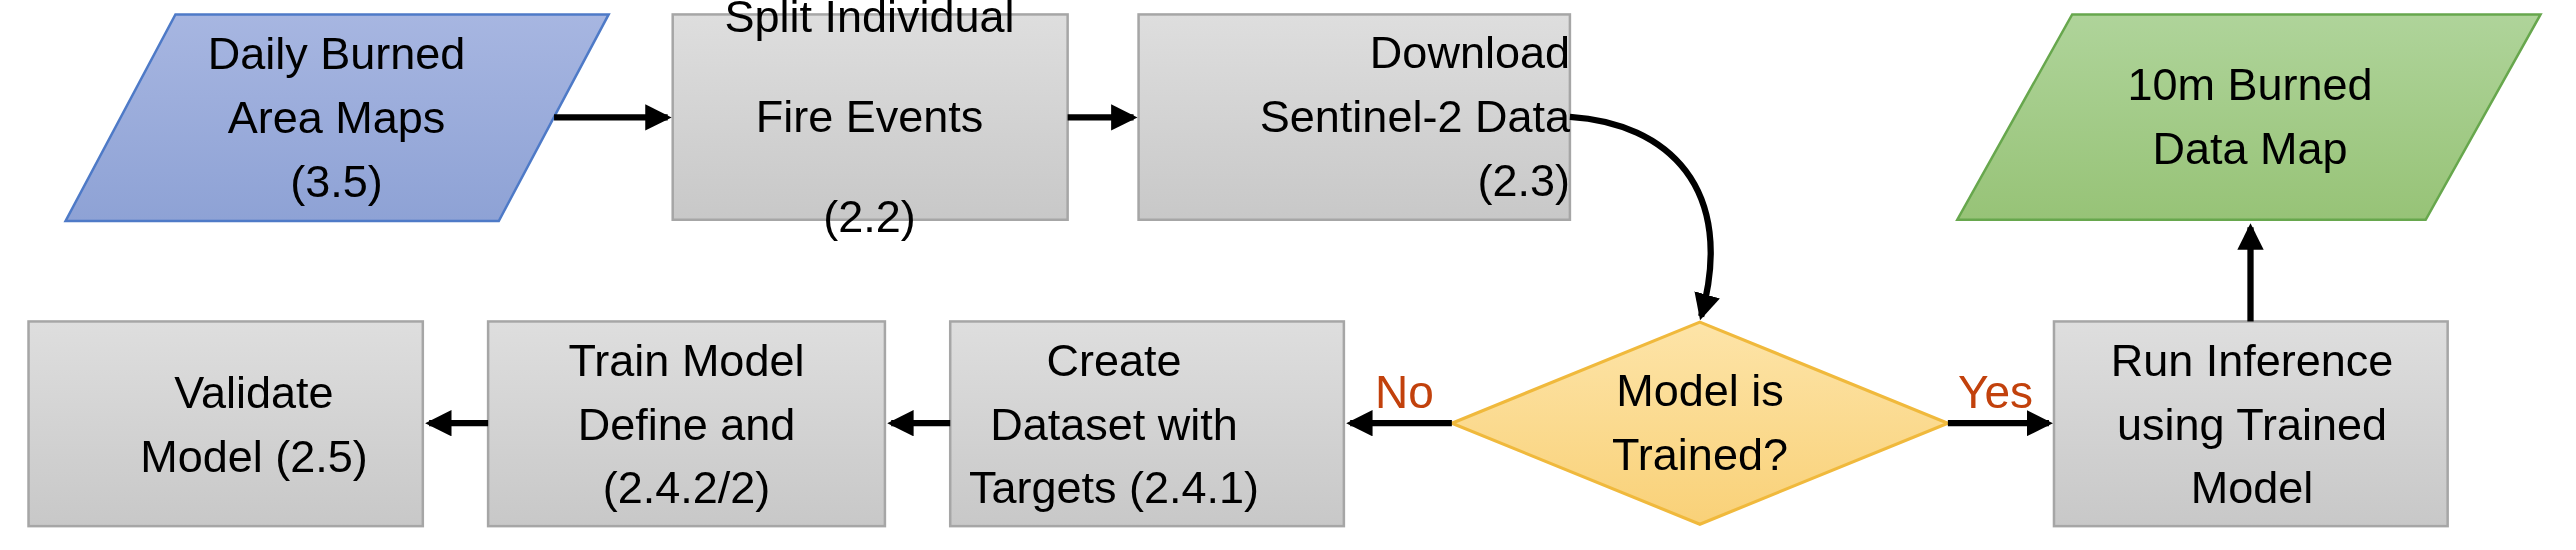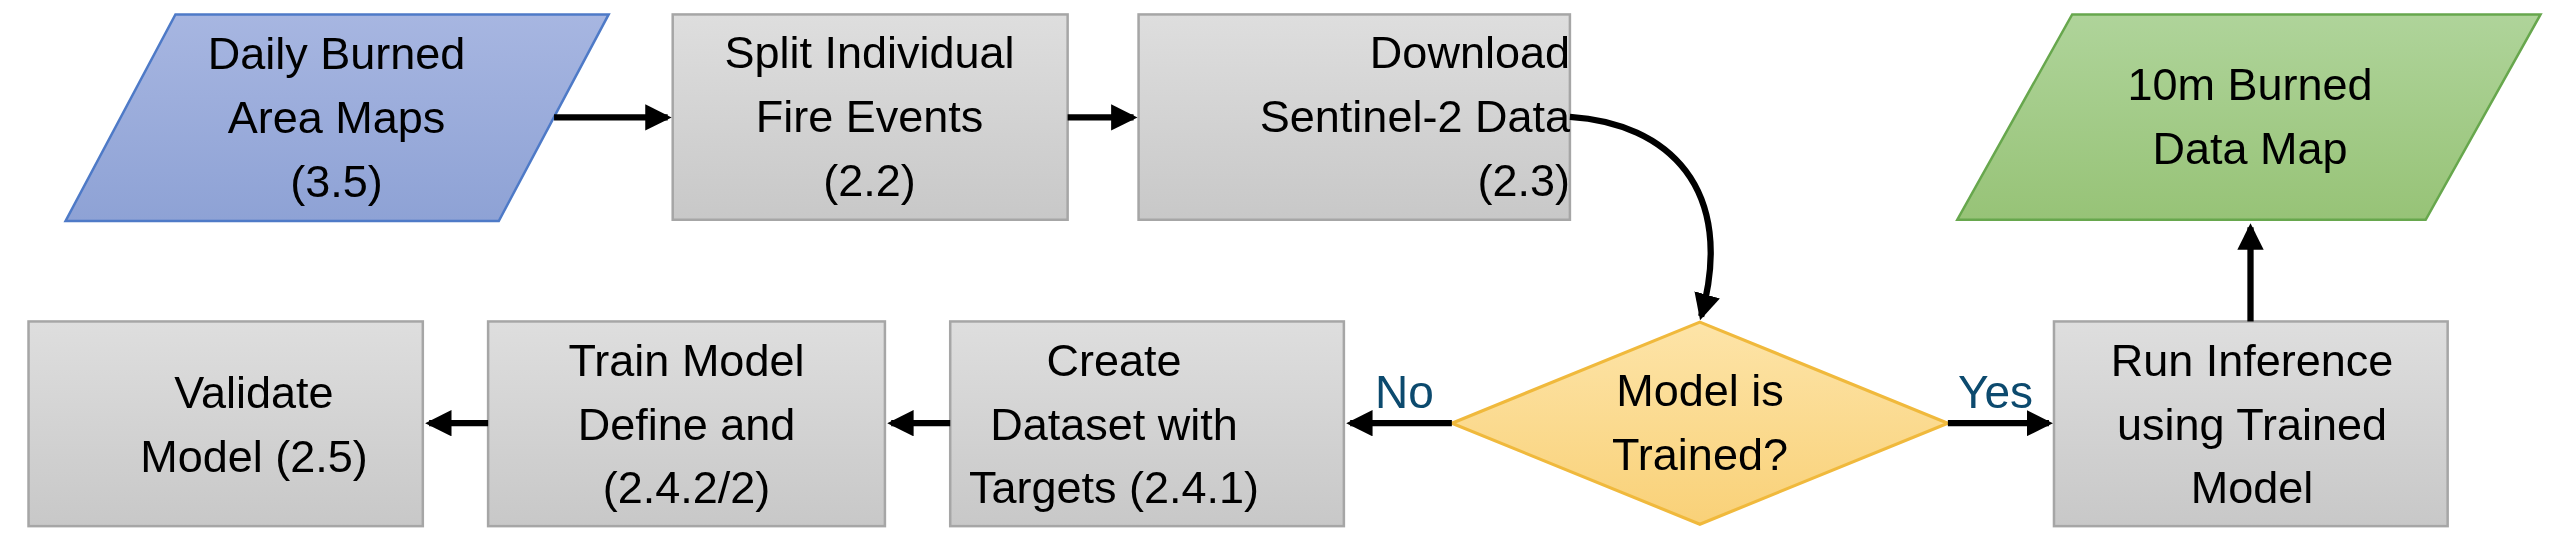--- a/index.html
+++ b/index.html
@@ -17,21 +17,21 @@
     align-items:center;justify-content:center;
     text-align:center;
     font-size:45px;line-height:1.42;
     color:#000000;
     pointer-events:none;
   }
   .label span{display:block;white-space:nowrap;}
   .edge-label{
     position:absolute;
     font-size:46px;line-height:1.0;
-    color:#0c4a6e;text-align:center;
+    color:#c2410c;text-align:center;
     pointer-events:none;
   }
 </style>
 </head>
 <body>
 
 <div class="canvas">
 
   <svg viewBox="0 0 4100 876">
     <defs>
@@ -75,21 +75,21 @@
     <path d="M 3101 674 L 3262 674" fill="none" stroke-width="10" marker-end="url(#arrowhead)" stroke="#000000"></path>
     <path d="M 3583 512 L 3583 362" fill="none" stroke-width="10" marker-end="url(#arrowhead)" stroke="#000000"></path>
   </svg>
 
   <div class="label" style="left:65px;top:14.5px;width:543px;height:207px;">
     <span>Daily Burned</span>
     <span>Area Maps</span>
     <span>(3.5)</span>
   </div>
 
-  <div class="label" style="left:672px;top:14.5px;width:395px;height:205px;">
+  <div class="label" style="left:672px;top:14.5px;width:395px;height:205px;gap:36px;">
     <span>Split Individual</span>
     <span>Fire Events</span>
     <span>(2.2)</span>
   </div>
 
   <div class="label" style="left:1138px;top:14.5px;width:432px;height:205px;align-items:flex-end;">
     <span>Download</span>
     <span>Sentinel-2 Data</span>
     <span>(2.3)</span>
   </div>

